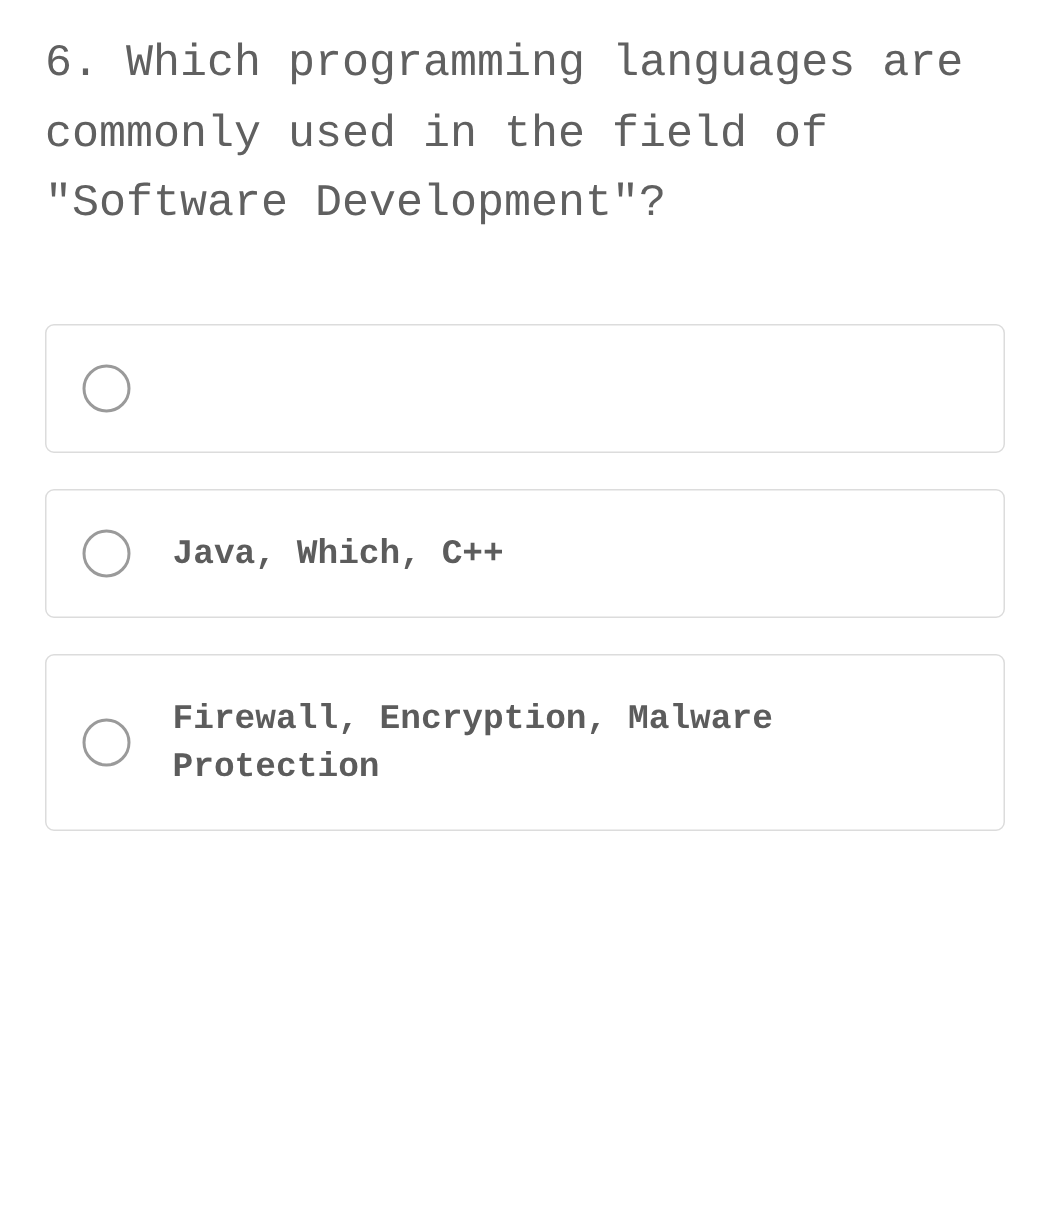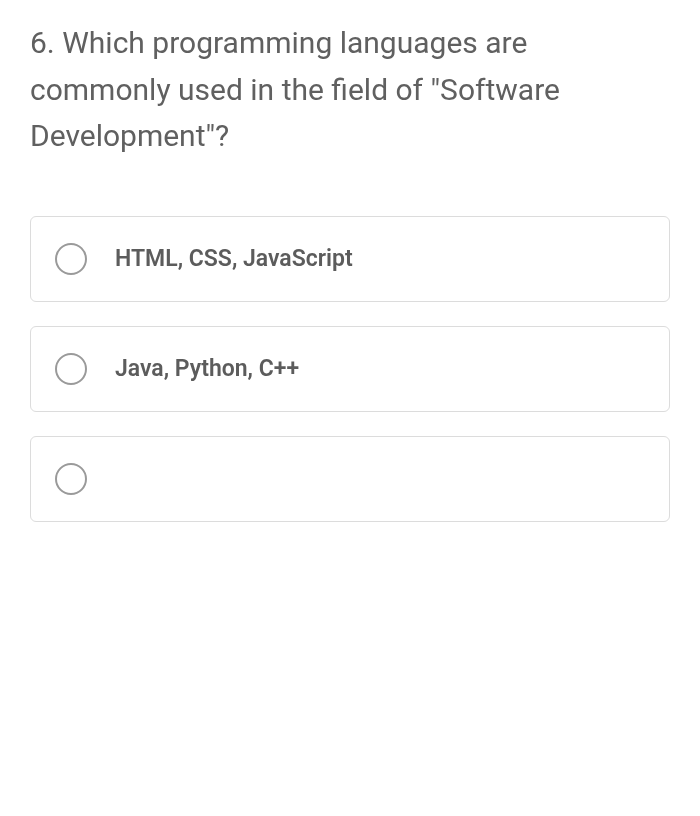--- a/index.html
+++ b/index.html
@@ -1,18 +1,19 @@
 <!DOCTYPE html>
 <html><head>
   <meta charset="utf-8">
   <style>
     * {
       margin: 0;
       padding: 0;
       box-sizing: border-box;
+      font-family: Liberation Mono, monospace;
     }
     body {
       font-family: -apple-system, BlinkMacSystemFont, "Segoe UI", Roboto, Helvetica, Arial, sans-serif;
       width: 700px;
       height: 816px;
       background: #ffffff;
       padding: 20px 30px;
     }
     .question-text {
       font-size: 30px;
@@ -53,22 +54,22 @@
 <body>
 
 <div class="question-text">
   <span>6.</span>
   <span>Which programming languages are commonly used in the field of "Software Development"?</span>
 </div>
 
 <div class="options-container">
   <div class="option">
     <div class="radio-circle"></div>
-    <div class="option-label">HTML, CSS, JavaScript</div>
   </div>
   <div class="option">
     <div class="radio-circle"></div>
-    <div class="option-label">Java, Python, C++</div>
+    <div class="option-label">Java, Which, C++</div>
   </div>
   <div class="option">
     <div class="radio-circle"></div>
+    <div class="option-label">Firewall, Encryption, Malware Protection</div>
   </div>
 </div>
 
 </body></html>

